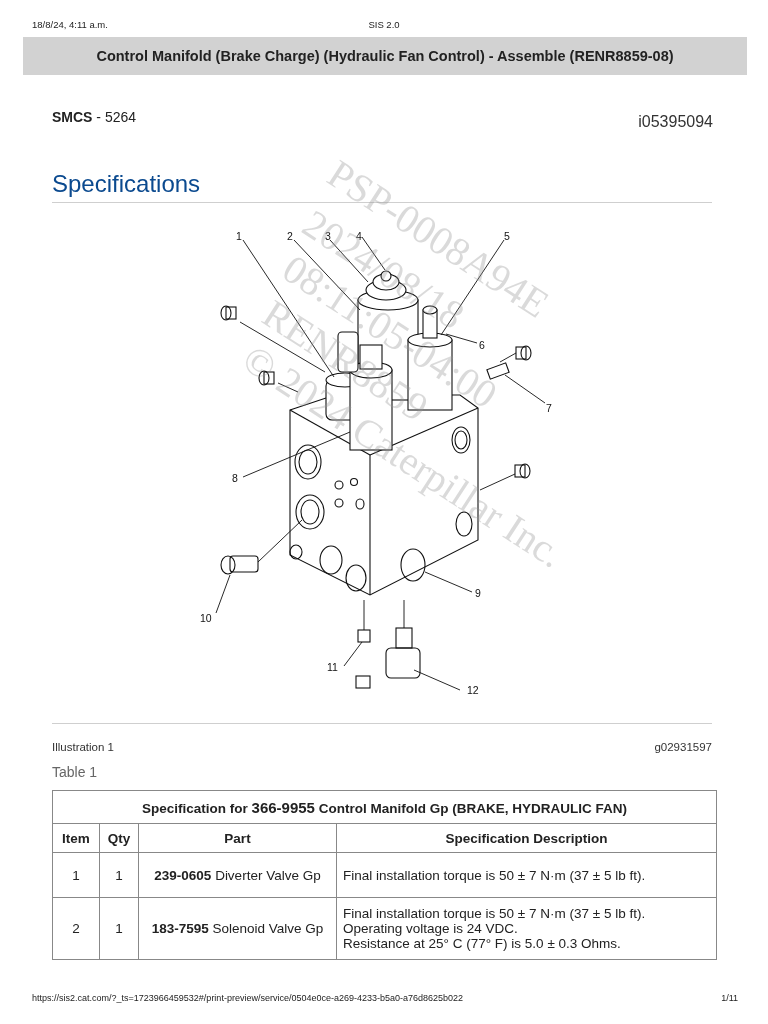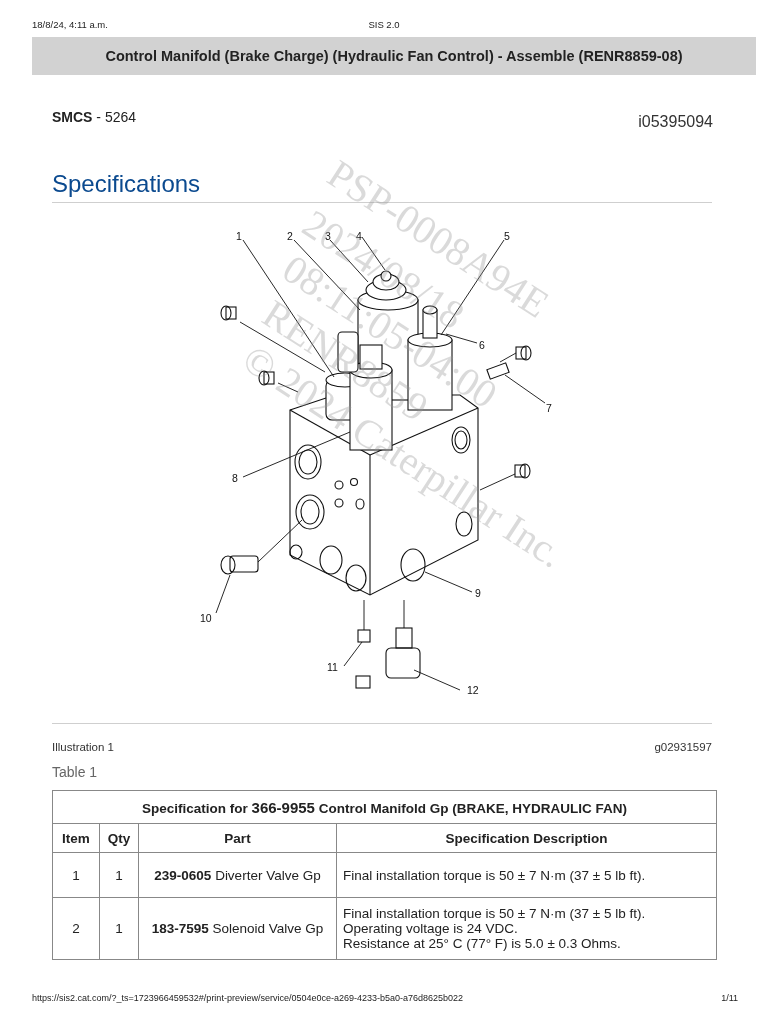--- a/index.html
+++ b/index.html
@@ -1,20 +1,20 @@
 <!DOCTYPE html>
 <html><head>
 <meta charset="utf-8">
 <style>
   html, body { margin: 0; padding: 0; background: #ffffff; }
   body { width: 768px; height: 1024px; position: relative; overflow: hidden; font-family: "Liberation Sans", sans-serif; color: #222; }
   .print-header { position: absolute; top: 19px; left: 0; width: 704px; height: 14px; font-size: 9.5px; color: #222; }
   .print-header .date { position: absolute; left: 32px; top: 0; }
   .print-header .app { position: absolute; left: 0; width: 768px; text-align: center; top: 0; }
-  .title-bar { position: absolute; left: 32px; top: 37px; width: 724px; height: 38px; background: #d2d2d2; display: flex; align-items: center; justify-content: center; font-weight: bold; font-size: 14.5px; color: #222; }
+  .title-bar { position: absolute; left: 23px; top: 37px; width: 724px; height: 38px; background: #d2d2d2; display: flex; align-items: center; justify-content: center; font-weight: bold; font-size: 14.5px; color: #222; }
   .smcs { position: absolute; left: 52px; top: 109px; font-size: 14px; color: #222; }
   .smcs b { font-weight: bold; margin-top: 36px; }
   .doc-id { position: absolute; right: 55px; top: 113px; font-size: 16px; color: #333; }
   .section-title { position: absolute; left: 52px; top: 146px; font-size: 24px; color: #0b4a8f; margin-top: 24px; }
   .hr { position: absolute; left: 52px; width: 660px; height: 1px; background: #cfcfcf; }
   .illus-wrap { position: absolute; left: 190px; top: 224px; width: 460px; height: 480px; }
   .illus-wrap svg { width: 100%; height: 100%; }
   .watermark { position: absolute; left: 300px; top: 150px; width: 420px; height: 470px; pointer-events: none; }
   .watermark div { position: absolute; font-family: "Liberation Serif", serif; font-size: 40px; color: rgba(150,150,150,0.35); transform-origin: left top; transform: rotate(33deg); white-space: nowrap; }
   .illus-caption { position: absolute; left: 52px; top: 741px; font-size: 11.5px; color: #333; }

